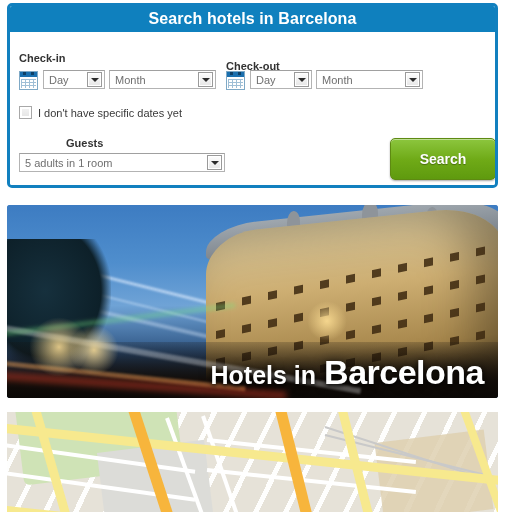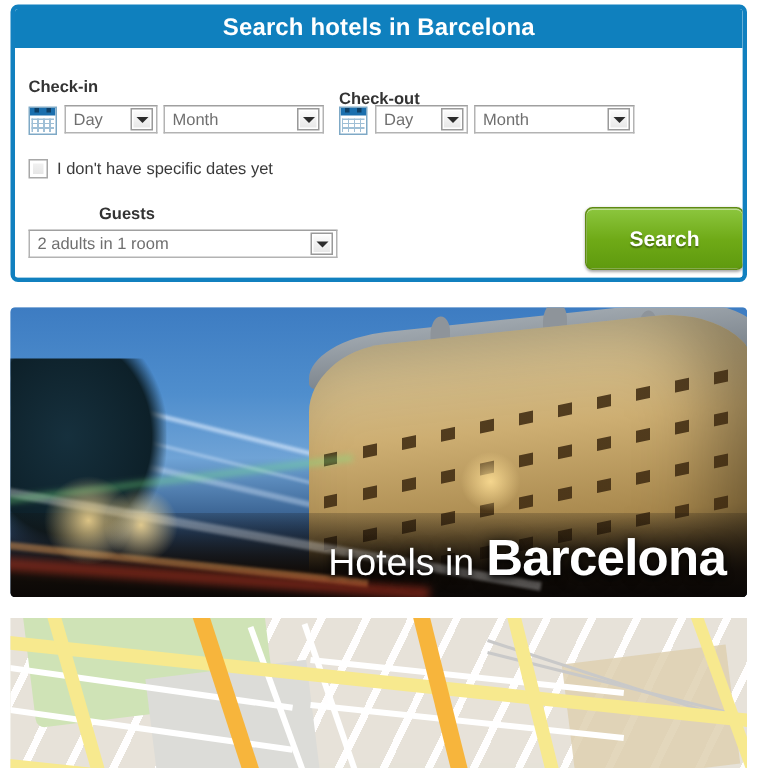--- a/index.html
+++ b/index.html
@@ -185,21 +185,21 @@
     position:absolute;left:0;right:0;bottom:0;height:56px;
     background:linear-gradient(180deg,rgba(20,16,12,.2),#120d09 70%,#0b0806 100%);
   }
   .hero-caption{
     position:absolute;right:14px;bottom:6px;
     color:#ffffff;
     text-shadow:0 2px 4px rgba(0,0,0,.85),0 0 12px rgba(0,0,0,.6);
     display:flex;align-items:baseline;gap:8px;
     white-space:nowrap;
   }
-  .cap-small{font-size:25px;font-weight:normal;}
+  .cap-small{font-size:25px;font-weight:bold;}
   .cap-big{font-size:34px;font-weight:bold;letter-spacing:-.5px;}
 
   
   .map{
     position:absolute;left:7px;top:412px;width:491px;height:100px;
     background:#efece4;overflow:hidden;
   }
   .m-blocks{position:absolute;inset:0;
     background:
       repeating-linear-gradient(116deg, #e6e2d8 0 22px, #ffffff 22px 27px),
@@ -292,21 +292,21 @@
     </div>
 
     <div class="chk-row">
       <span class="chkbox"></span>
       <span class="chk-label">I don't have specific dates yet</span>
     </div>
 
     <div class="fld-label lbl-guests">Guests</div>
 
     <div class="sel" id="guest-sel">
-      <span class="sel-text">2 adults in 1 room</span>
+      <span class="sel-text">5 adults in 1 room</span>
       <span class="arrow-btn">
           <span class="tri"></span>
         </span>
     </div>
 
     <div class="search-btn">Search</div>
 
   </div>
 </div>
 

